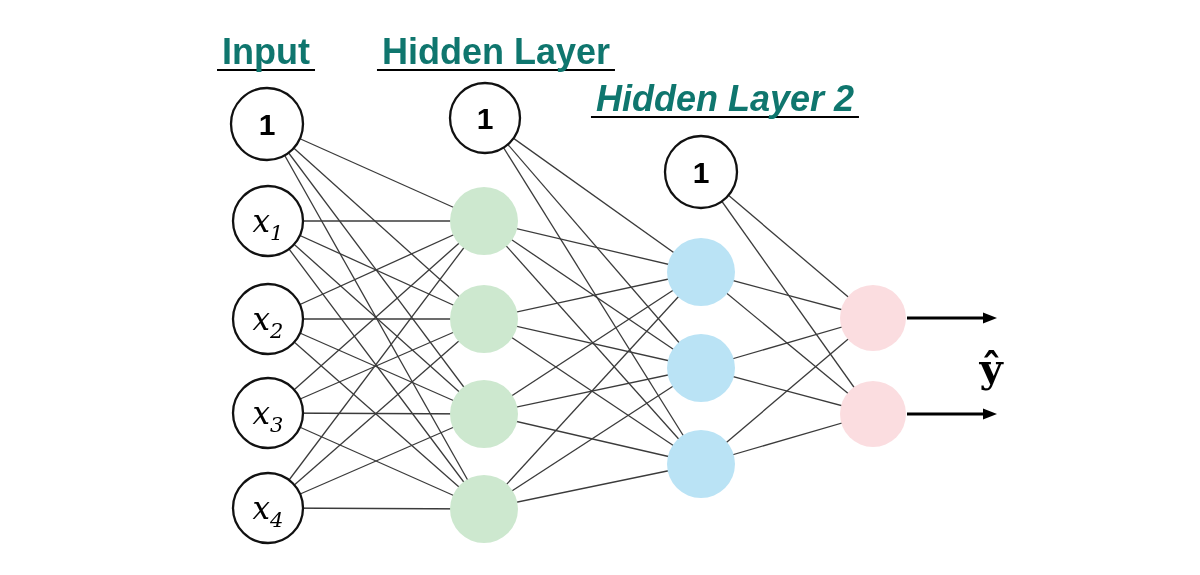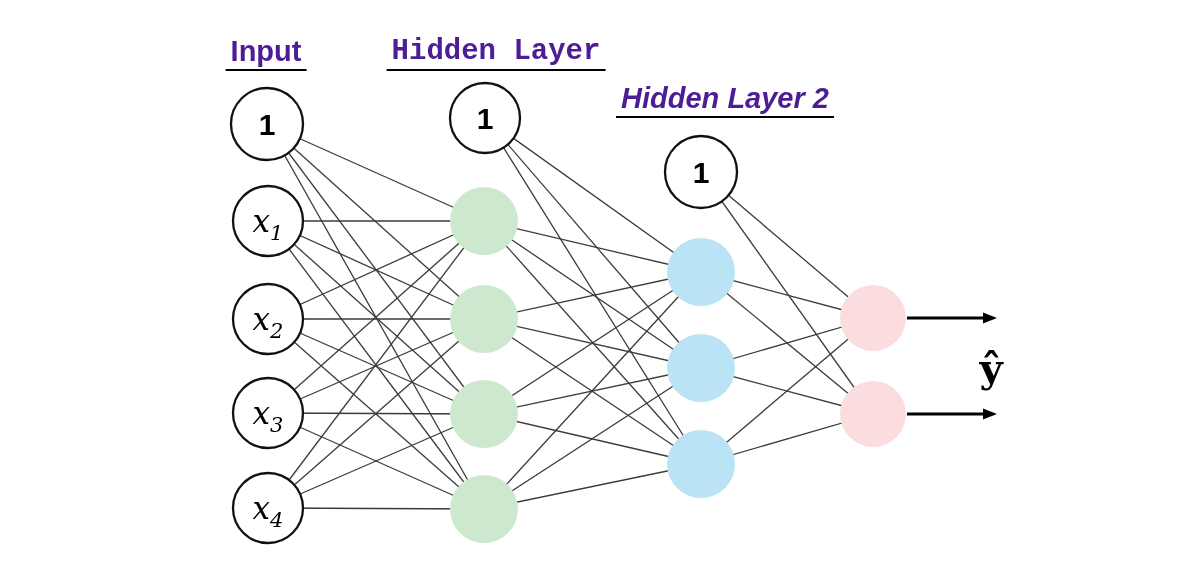--- a/index.html
+++ b/index.html
@@ -13,23 +13,23 @@
     position: relative;
     width: 1200px; height: 575px;
     background: #ffffff;
   }
   #net-svg { position: absolute; left: 0; top: 0; }
   .layer-header {
     position: absolute;
     transform: translateX(-50%);
     font-family: "Liberation Sans", sans-serif;
     font-weight: 700;
-    font-size: 29px;
+    font-size: 36px;
     line-height: 31px;
-    color: #4c1d95;
+    color: #0f766e;
     border-bottom: 2.5px solid #000000;
     padding: 0 5px 2px 5px;
     white-space: nowrap;
   }
   .yhat-label {
     position: absolute;
     transform: translate(-50%, -50%);
     font-family: "DejaVu Serif", serif;
     font-weight: 700;
     font-size: 40px;
@@ -107,17 +107,17 @@
       <circle cx="701" cy="464" r="34" fill="#bae3f5" stroke="none" stroke-width="0"></circle>
       <circle cx="873" cy="318" r="33" fill="#fbdde0" stroke="none" stroke-width="0"></circle>
       <circle cx="873" cy="414" r="33" fill="#fbdde0" stroke="none" stroke-width="0"></circle>
       <line x1="907" y1="318" x2="987" y2="318" stroke="#000000" stroke-width="2.8"></line>
       <polygon points="997,318 983,312.5 983,323.5" fill="#000000"></polygon>
       <line x1="907" y1="414" x2="987" y2="414" stroke="#000000" stroke-width="2.8"></line>
       <polygon points="997,414 983,408.5 983,419.5" fill="#000000"></polygon>
     </svg>
 
   <div class="layer-header" style="left: 266px; top: 36px;">Input</div>
-  <div class="layer-header" style="left: 496px; top: 36px; font-family: Liberation Mono, monospace;">Hidden Layer</div>
+  <div class="layer-header" style="left: 496px; top: 36px;">Hidden Layer</div>
   <div class="layer-header" style="left: 725px; top: 83px; font-style: italic;">Hidden Layer 2</div>
 
   <div class="yhat-label" style="left: 991px; top: 367px;">ŷ</div>
 </div>
 
 </body></html>

